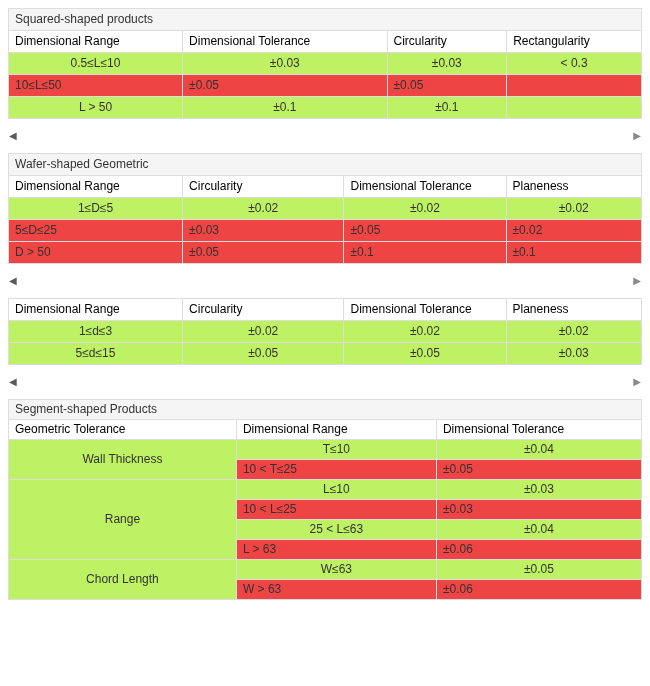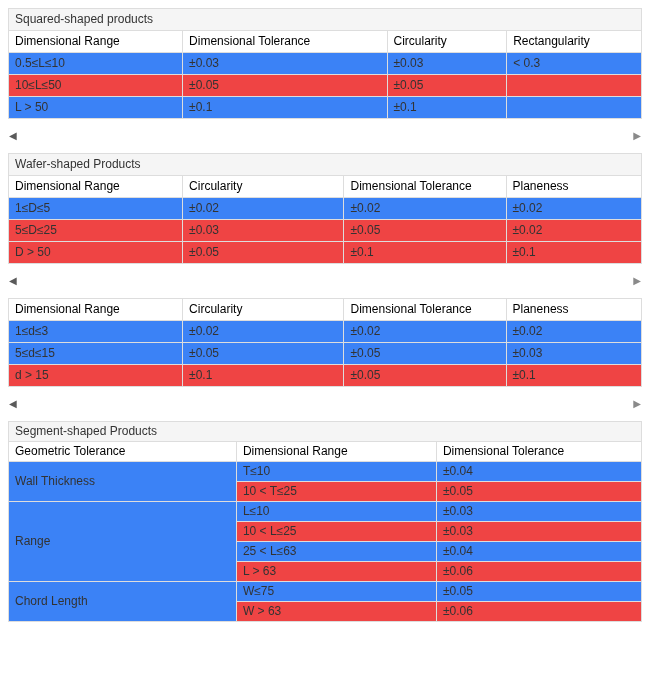--- a/index.html
+++ b/index.html
@@ -24,21 +24,21 @@
     height: 21px;
     line-height: 21px;
     white-space: nowrap;
     overflow: hidden;
     font-weight: normal;
     text-align: left;
     background: #ffffff;
   }
   table.tol-table tr.title-row td { background: #f5f5f5; color: #333333; }
   table.tol-table tr.header-row td { background: #ffffff; color: #000000; }
-  table.tol-table tr.odd td { background: #3b82f6; }
+  table.tol-table tr.odd td { background: #bef264; text-align: center; }
   table.tol-table tr.even td { background: #ef4444; }
   table.tol-table td.group-label { background: #ffffff; margin-left: 36px; }
   table.tol-table.compact td { height: 19px; line-height: 19px; }
   .scroll-arrows {
     display: flex;
     justify-content: space-between;
     align-items: center;
     height: 18px;
     margin: 8px 1px;
     font-size: 10px;
@@ -98,21 +98,21 @@
 
   <table class="tol-table">
       <colgroup>
         <col style="width: 27.5%;">
         <col style="width: 25.5%;">
         <col style="width: 25.6%;">
         <col style="width: 21.4%;">
       </colgroup>
       <tbody>
         <tr class="title-row">
-          <td colspan="4">Wafer-shaped Products</td>
+          <td colspan="4">Wafer-shaped Geometric</td>
         </tr>
         <tr class="header-row">
           <td>Dimensional Range</td>
           <td>Circularity</td>
           <td>Dimensional Tolerance</td>
           <td>Planeness</td>
         </tr>
         <tr class="odd">
           <td>1≤D≤5</td>
           <td>±0.02</td>
@@ -158,26 +158,20 @@
           <td>±0.02</td>
           <td>±0.02</td>
           <td>±0.02</td>
         </tr>
         <tr class="odd">
           <td>5≤d≤15</td>
           <td>±0.05</td>
           <td>±0.05</td>
           <td>±0.03</td>
         </tr>
-        <tr class="even">
-          <td>d &gt; 15</td>
-          <td>±0.1</td>
-          <td>±0.05</td>
-          <td>±0.1</td>
-        </tr>
       </tbody>
     </table>
 
   <div class="scroll-arrows">
     <span class="arrow left">◀</span>
     <span class="arrow right">▶</span>
   </div>
 
   <table class="tol-table compact">
       <colgroup>
@@ -215,21 +209,21 @@
         <tr class="odd">
           <td>25 &lt; L≤63</td>
           <td>±0.04</td>
         </tr>
         <tr class="even">
           <td>L &gt; 63</td>
           <td>±0.06</td>
         </tr>
         <tr class="odd">
           <td class="group-label" rowspan="2">Chord Length</td>
-          <td>W≤75</td>
+          <td>W≤63</td>
           <td>±0.05</td>
         </tr>
         <tr class="even">
           <td>W &gt; 63</td>
           <td>±0.06</td>
         </tr>
       </tbody>
     </table>
 
 </div>

